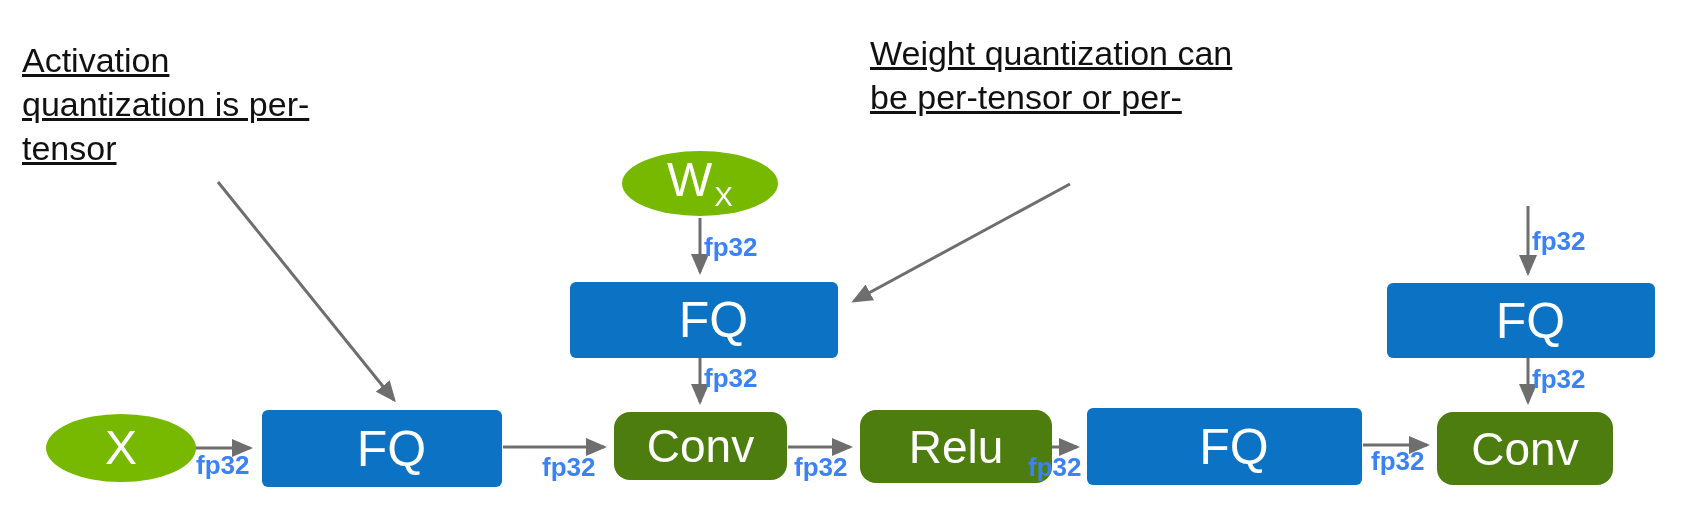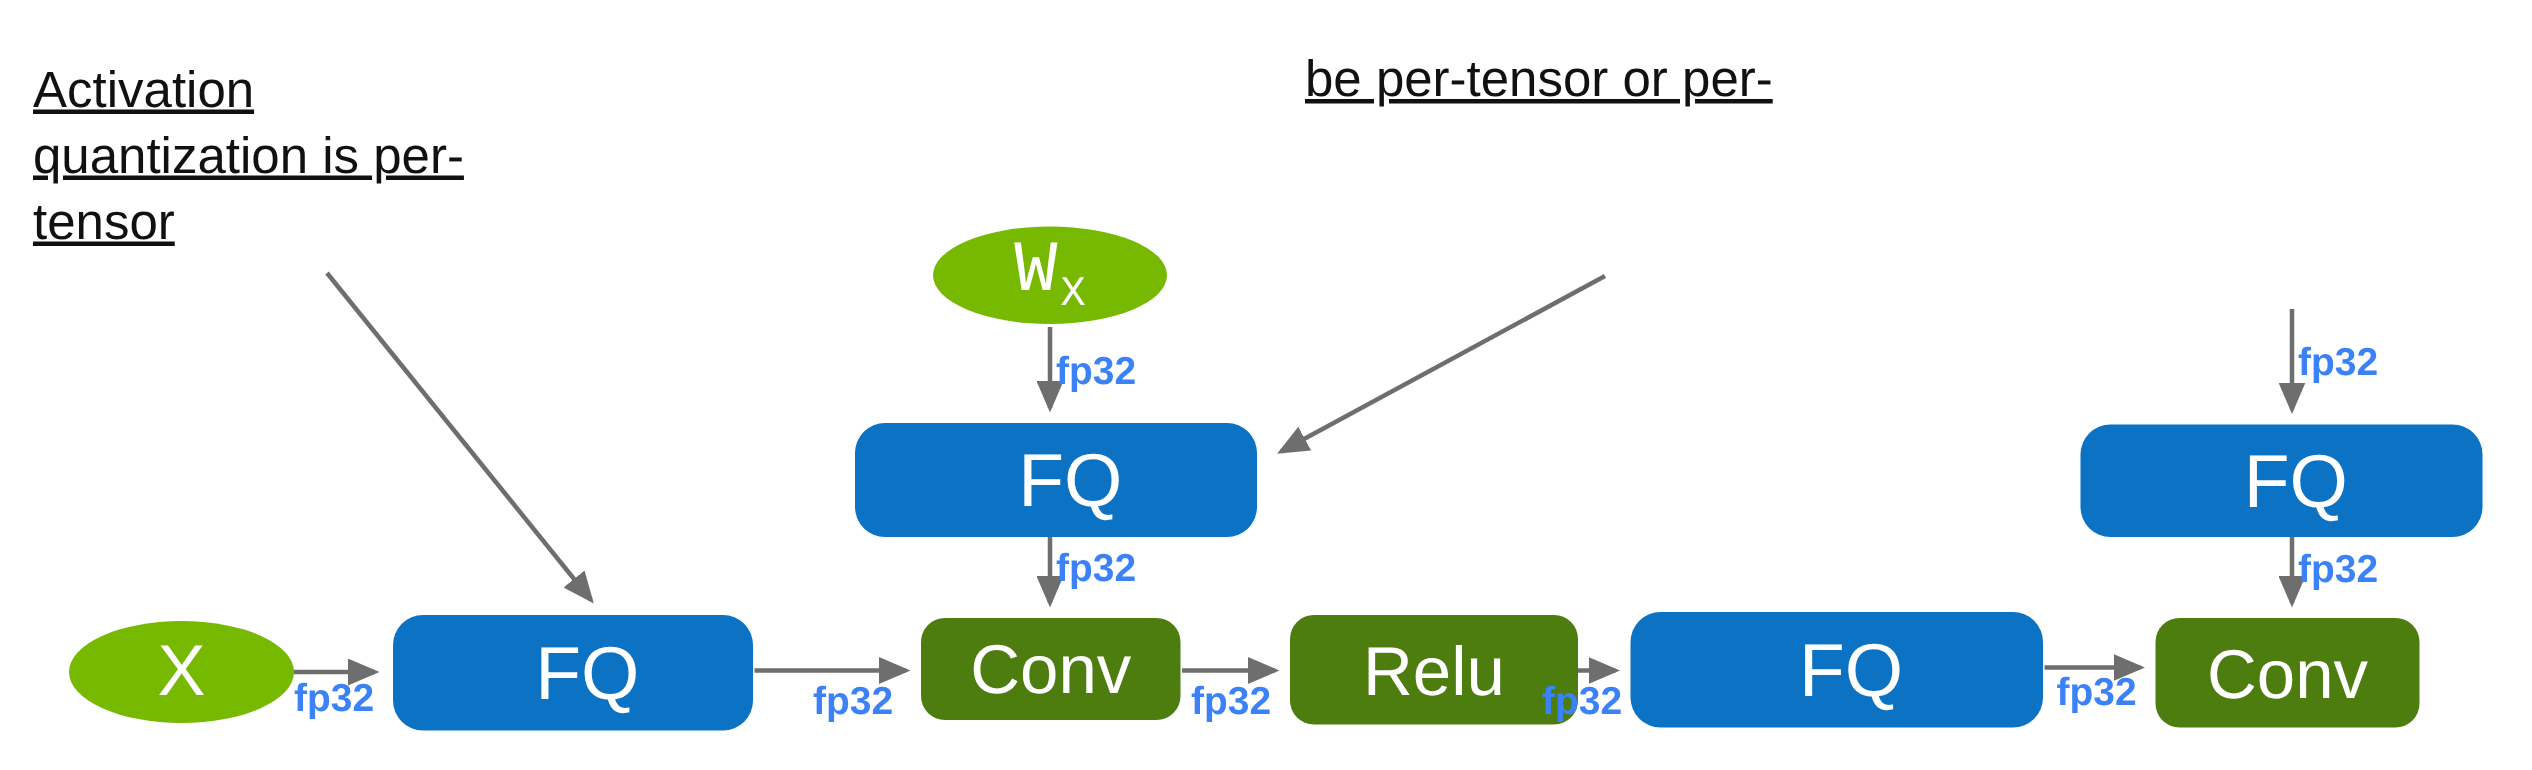--- a/index.html
+++ b/index.html
@@ -13,30 +13,30 @@
   }
   .annotation div{white-space:nowrap;text-decoration:underline;}
   #annot-activation{left:22px;top:38px;}
   #annot-weight{left:870px;top:31px;}
 
   .node{
     position:absolute;display:flex;align-items:center;justify-content:center;
     color:#ffffff;box-sizing:border-box;
   }
   .ellipse{background:#76b900;border-radius:50%;}
-  .bluebox{background:#0c73c4;border-radius:20px;padding-left:19px;}
+  .bluebox{background:#0c73c4;border-radius:6px;padding-left:19px;}
   .greenbox{background:#4d7c0f;border-radius:16px;}
 
   .node .lbl{font-size:46px;line-height:1;}
   .bluebox .lbl{font-size:50px;}
   .ellipse .lbl{font-size:48px;}
   .sub{font-size:28px;vertical-align:-10px;margin-left:2px;}
 
   #node-x   {left:46px;  top:414px; width:150px; height:68px;}
-  #node-wx  {left:622px; top:151px; width:156px; height:65px;font-family:Liberation Mono, monospace;}
+  #node-wx  {left:622px; top:151px; width:156px; height:65px;}
   #node-wy  {left:1447px;top:133px; width:158px; height:72px;}
 
   #node-fq1 {left:262px; top:410px; width:240px; height:77px;}
   #node-fqm {left:570px; top:282px; width:268px; height:76px;}
   #node-fq2 {left:1087px;top:408px; width:275px; height:77px;}
   #node-fq3 {left:1387px;top:283px; width:268px; height:75px;}
 
   #node-conv1{left:614px; top:412px; width:173px; height:68px;}
   #node-relu {left:860px; top:410px; width:192px; height:73px;}
   #node-conv2{left:1437px;top:412px; width:176px; height:73px;}
@@ -81,20 +81,21 @@
     <line class="edge" x1="218" y1="182" x2="394" y2="400" marker-end="url(#ah)"></line>
     <line class="edge" x1="1070" y1="184" x2="854" y2="301" marker-end="url(#ah)"></line>
   </svg>
 
   <div class="annotation" id="annot-activation">
     <div>Activation</div>
     <div>quantization is per-</div>
     <div>tensor</div>
   </div>
   <div class="annotation" id="annot-weight">
+    <div>Weight quantization can</div>
     <div>be per-tensor or per-</div>
   </div>
 
   <div class="node ellipse" id="node-x">
     <span class="lbl">X</span>
   </div>
   <div class="node ellipse" id="node-wx">
     <span class="lbl"><span>W</span><span class="sub">X</span></span>
   </div>
 

